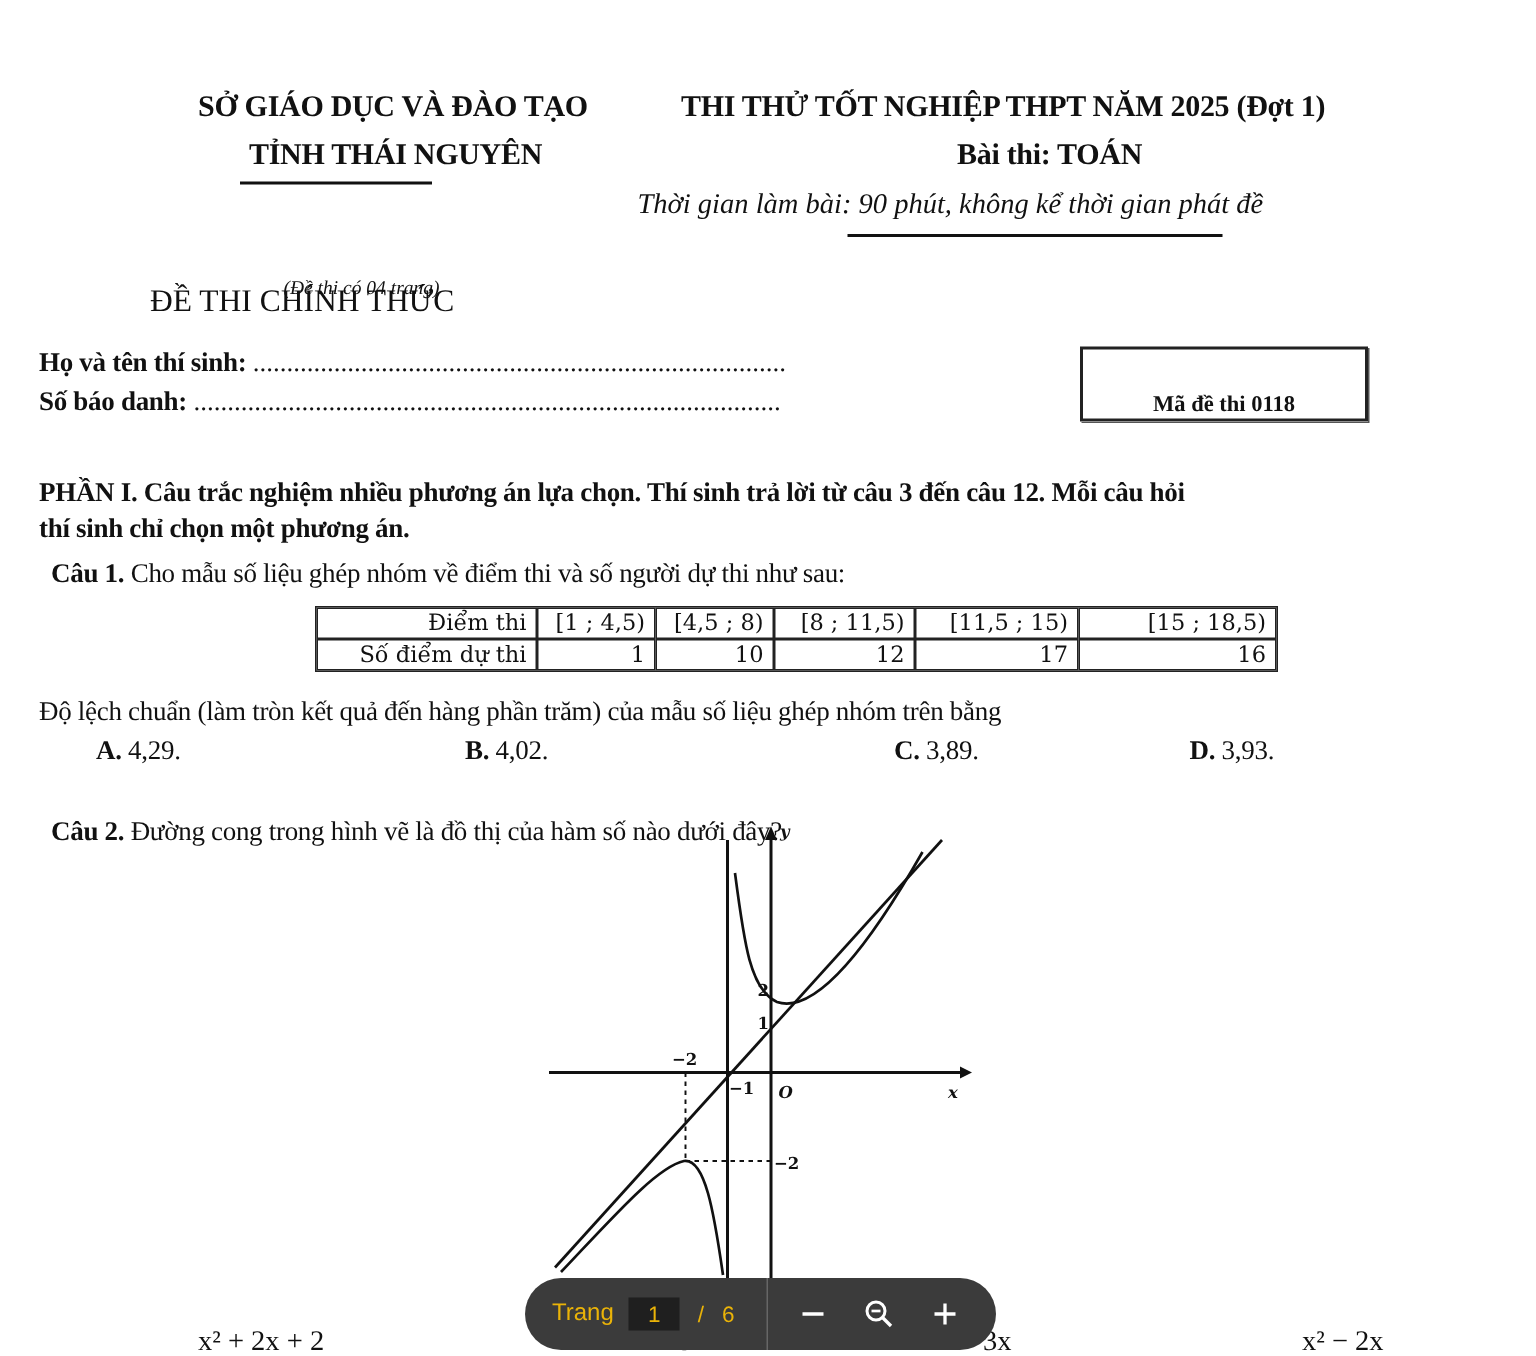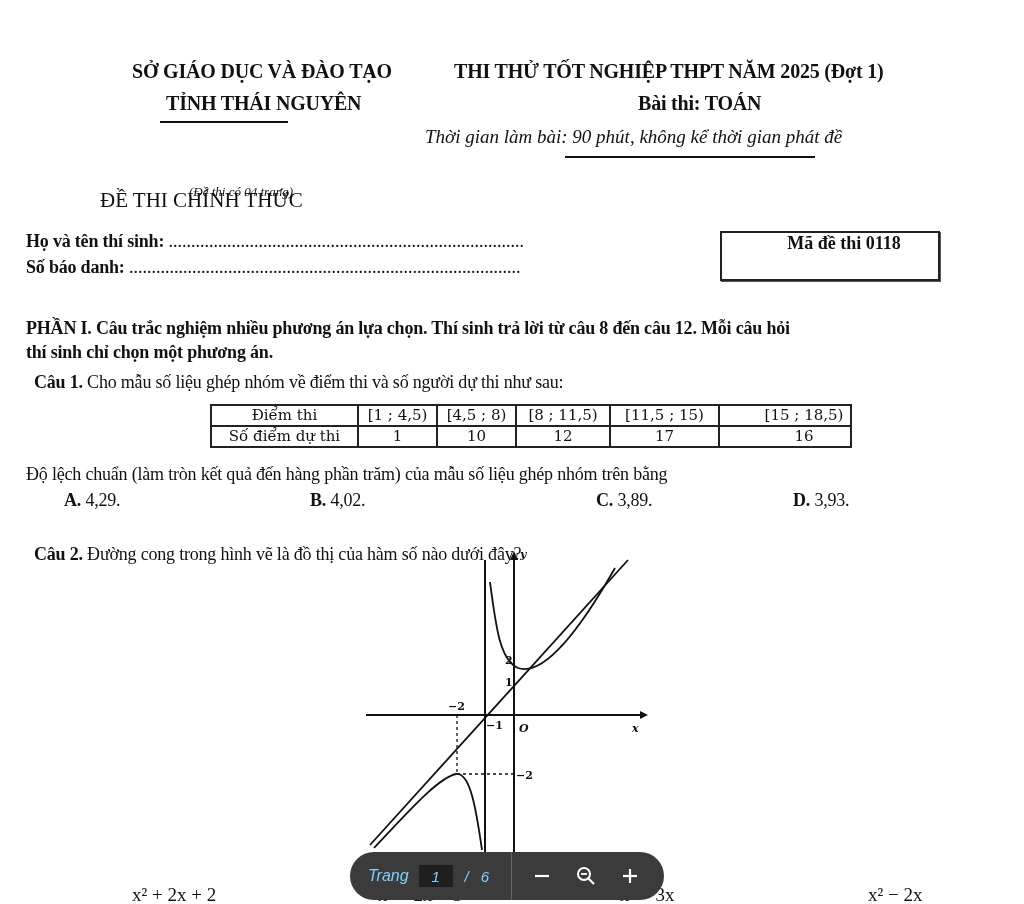--- a/index.html
+++ b/index.html
@@ -11,47 +11,46 @@
   .abs { position: absolute; white-space: nowrap; }
   .bold { font-weight: bold; }
   .ital { font-style: italic; }
   .hdr { font-size: 20px; font-weight: bold; letter-spacing: -0.2px; margin-left: 44px; }
   .hdr-reg { font-size: 21px; }
   .body-txt { font-size: 18px; letter-spacing: -0.2px; }
   .dots { letter-spacing: 0; }
   .code-box {
     position: absolute; left: 720px; top: 231px; width: 188px; height: 46px;
     border: 2px solid #222; box-shadow: 1px 1px 0 #555;
-    display: flex; align-items: flex-start; justify-content: center;
-    font-size: 18px; font-weight: bold; padding-left: 28px;
+    display: flex; align-items: flex-end; justify-content: center;
+    font-size: 15px; font-weight: bold;
   }
   table.data {
     position: absolute; left: 210px; top: 404px;
     border-collapse: separate; border-spacing: 0;
     font-size: 15px; font-family: "DejaVu Serif", serif;
     border: 1.5px solid #222;
   }
   table.data td {
-    border: 1px solid #222; padding: 0 6px; height: 19px; text-align: center;
+    border: 1px solid #222; padding: 0 6px; height: 19px; text-align: right;
     line-height: 19px;
   }
   table.data td.c0 { width: 133px; }
   table.data td.c1 { width: 65px; }
   table.data td.c2 { width: 65px; }
   table.data td.c3 { width: 80px; }
   table.data td.c4 { width: 95px; }
   table.data td.c5 { width: 80px; padding-left: 44px; }
   .graph { position: absolute; left: 360px; top: 548px; }
   .toolbar {
     position: absolute; left: 350px; top: 852px; width: 314px; height: 48px;
-    background: #3b3b3b; border-radius: 24px; color: #7dd3fc;
+    background: #3b3b3b; border-radius: 24px; color: #eab308;
     font-family: "Liberation Sans", "DejaVu Sans", sans-serif;
     display: flex; align-items: center; box-sizing: border-box;
     padding-left: 18px;
-    font-style: italic;
   }
   .toolbar .lbl { font-size: 16px; margin-right: 10px; }
   .toolbar .pgbox {
     background: #1f1f1f; width: 34px; height: 22px; display: flex;
     align-items: center; justify-content: center; font-size: 15px;
   }
   .toolbar .sep-slash { font-size: 15px; margin: 0 12px; }
   .toolbar .total { font-size: 15px; width: 22px; }
   .toolbar .divider { width: 1px; height: 48px; background: #666; margin-left: 8px; margin-right: 14px; }
   .toolbar .tb-btn { width: 32px; height: 32px; display: flex; align-items: center; justify-content: center; margin-right: 12px; cursor: pointer; }
@@ -78,21 +77,21 @@
   <span class="dots" style="font-weight:normal;">...............................................................................</span>
 </div>
 <div class="abs bold body-txt" style="left:26px; top:257px;">
   <span>Số báo danh:</span>
   <span class="dots" style="font-weight:normal;">.......................................................................................</span>
 </div>
 <div class="code-box">
   <span>Mã đề thi 0118</span>
 </div>
 
-<div class="abs bold body-txt" style="left:26px; top:318px;">PHẦN I. Câu trắc nghiệm nhiều phương án lựa chọn. Thí sinh trả lời từ câu 8 đến câu 12. Mỗi câu hỏi</div>
+<div class="abs bold body-txt" style="left:26px; top:318px;">PHẦN I. Câu trắc nghiệm nhiều phương án lựa chọn. Thí sinh trả lời từ câu 3 đến câu 12. Mỗi câu hỏi</div>
 <div class="abs bold body-txt" style="left:26px; top:342px;">thí sinh chỉ chọn một phương án.</div>
 
 <div class="abs body-txt" style="left:34px; top:372px;">
   <span class="bold">Câu 1.</span><span> Cho mẫu số liệu ghép nhóm về điểm thi và số người dự thi như sau:</span>
 </div>
 
 <table class="data">
   <tbody>
       <tr>
     <td class="c0">Điểm thi</td>

